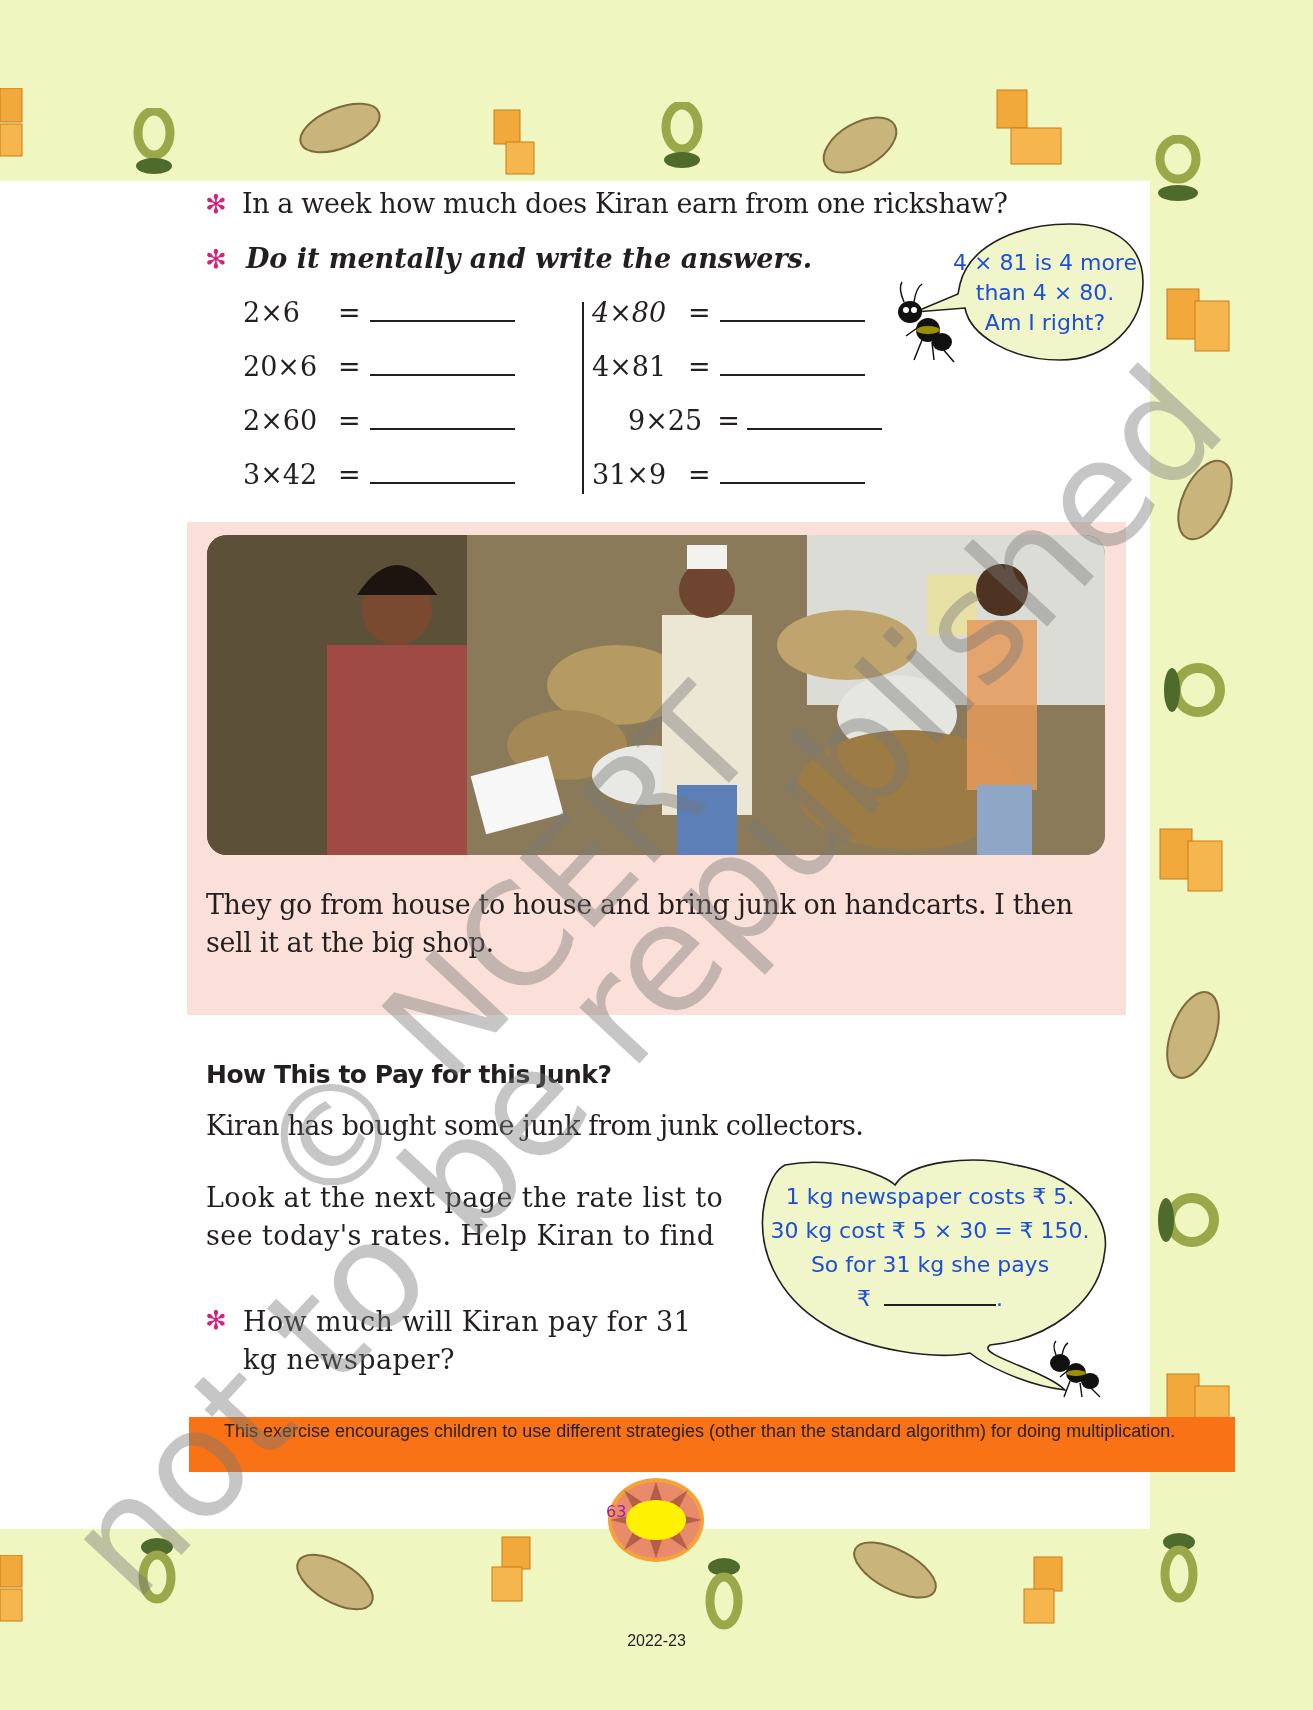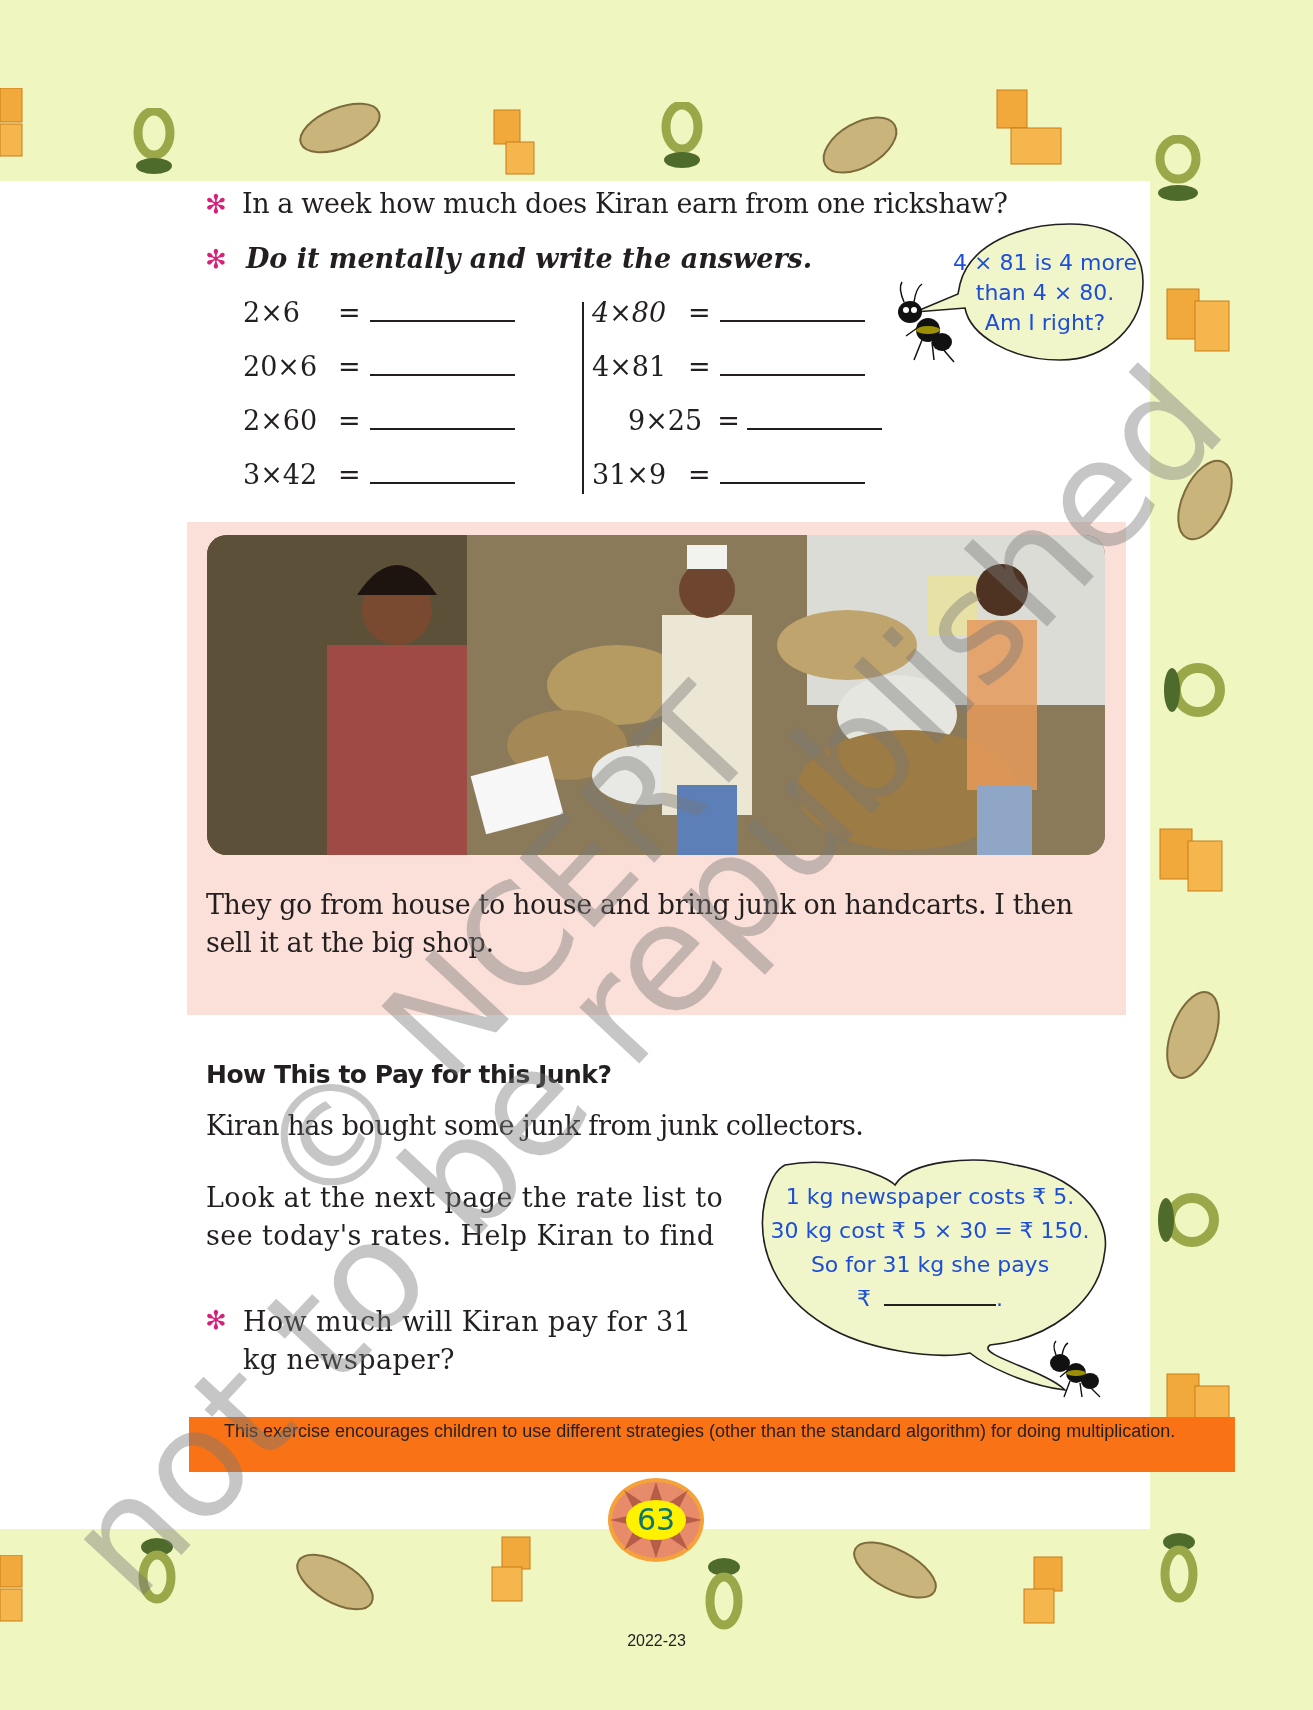--- a/index.html
+++ b/index.html
@@ -276,18 +276,18 @@
 </div>
 
 <svg class="abs badge" viewBox="0 0 100 88">
   <g>
     <ellipse cx="50" cy="44" rx="48" ry="42" fill="#f6a23a"></ellipse>
     <ellipse cx="50" cy="44" rx="44" ry="38" fill="#e88b6a"></ellipse>
     <path d="M50 6 L58 30 L82 14 L70 38 L96 44 L70 50 L82 74 L58 58 L50 82 L42 58 L18 74 L30 50 L4 44 L30 38 L18 14 L42 30 Z" fill="#a8513d" opacity="0.8"></path>
   </g>
   <ellipse cx="50" cy="44" rx="30" ry="20" fill="#fff200"></ellipse>
 </svg>
-<div class="abs" style="left:606px;top:1502px;width:100px;text-align:center;font-family:'DejaVu Sans',sans-serif;font-size:30px;color:#0f766e;">63</div>
+<div class="abs" style="left:606px;top:1502px;width:100px;font-family:'DejaVu Sans',sans-serif;font-size:16px;color:#a21caf;">63</div>
 
 <div class="abs year">2022-23</div>
 
 <div class="abs watermark" style="left:160px;top:1455px;transform:rotate(-47deg);">not to be republished</div>
 <div class="abs watermark" style="left:345px;top:1080px;transform:rotate(-47deg);font-size:140px;">© NCERT</div>
 
 </body></html>

